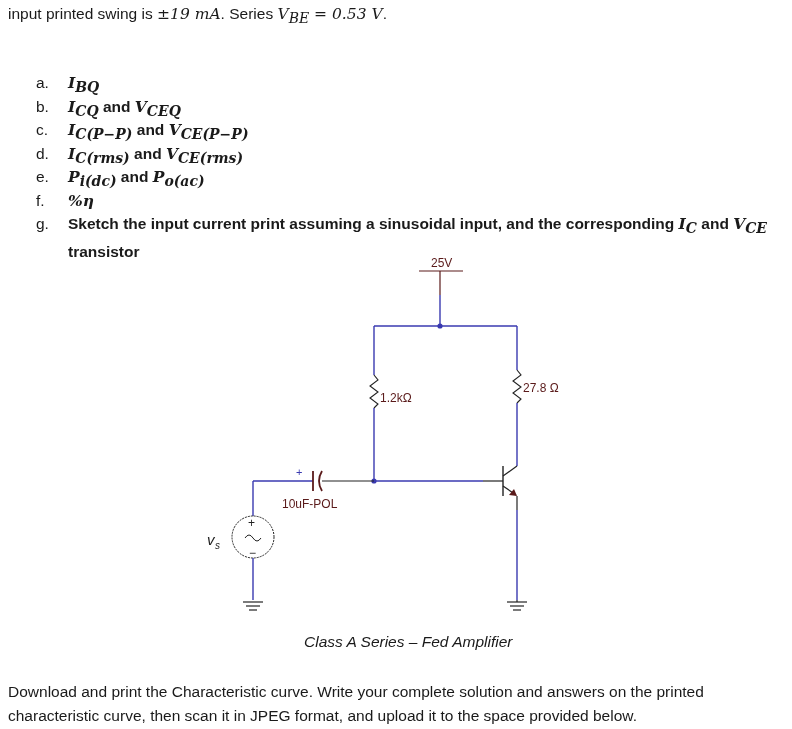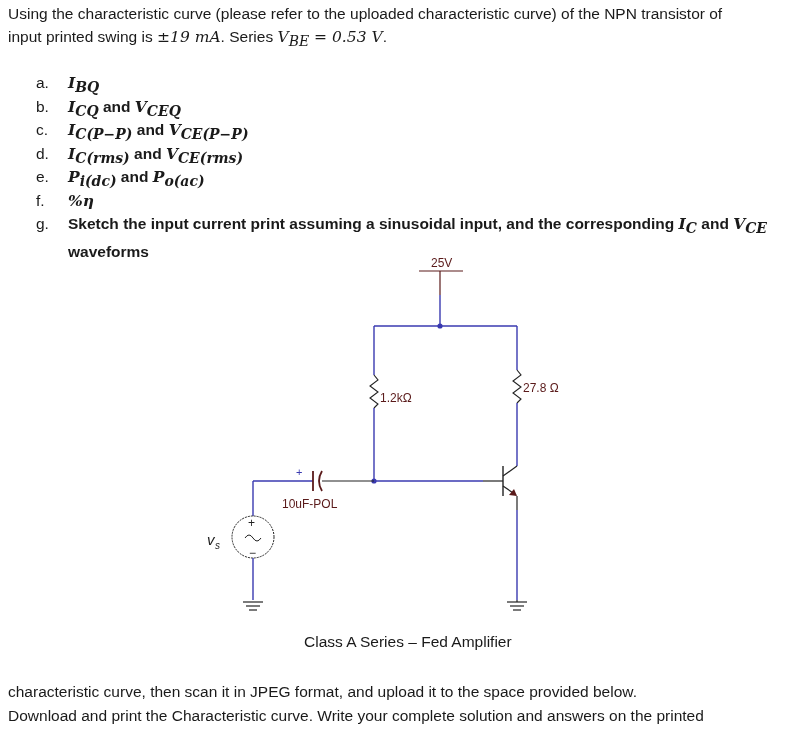--- a/index.html
+++ b/index.html
@@ -7,28 +7,27 @@
          font-family: "Liberation Sans", sans-serif; color: #1a1a1a; }
   .para { position: absolute; left: 8px; width: 780px; font-size: 15.5px; line-height: 23px; }
   .m { font-family: "DejaVu Serif", "Liberation Serif", serif; font-style: italic; }
   .sub { font-size: 14px; vertical-align: -4px; font-family: "DejaVu Serif", "Liberation Serif", serif; font-style: italic; }
   .list { position: absolute; left: 36px; width: 740px; font-size: 15.5px; }
   .li { position: relative; height: 23.5px; line-height: 23px; }
   .li .lbl { position: absolute; left: 0; width: 28px; }
   .li .body { position: absolute; left: 32px; right: 0; font-weight: bold; }
   .li.g { height: 46px; }
   svg text { font-family: "Liberation Sans", sans-serif; }
-  .caption { position: absolute; left: 304px; top: 633px; font-size: 15.5px; }
+  .caption { position: absolute; left: 304px; top: 633px; font-size: 15.5px; font-style: italic; }
   .footer { position: absolute; left: 8px; top: 680px; width: 780px; font-size: 15.5px; line-height: 24px; }
 </style>
 </head>
 <body>
 
 <div class="para" style="top:2px;">
-  <div>Using the characteristic curve (please refer to the uploaded characteristic curve) of the NPN transistor of</div>
   <div>
     <span>input printed swing is </span><span class="m">±19 mA</span><span>. Series </span><span class="m">V</span><span class="sub">BE</span><span class="m"> = 0.53 V</span><span>.</span>
   </div>
 </div>
 
 <div class="list" style="top:71px;">
   <div class="li">
     <span class="lbl">a.</span>
     <span class="body"><span class="m">I</span><span class="sub">BQ</span></span>
   </div>
@@ -49,21 +48,21 @@
     <span class="body"><span class="m">P</span><span class="sub">i(dc)</span><span> and </span><span class="m">P</span><span class="sub">o(ac)</span></span>
   </div>
   <div class="li">
     <span class="lbl">f.</span>
     <span class="body"><span class="m">%η</span></span>
   </div>
   <div class="li g">
     <span class="lbl">g.</span>
     <span class="body">
       <span>Sketch the input current print assuming a sinusoidal input, and the corresponding </span><span class="m">I</span><span class="sub">C</span><span> and </span><span class="m">V</span><span class="sub">CE</span><br>
-      <span>waveforms</span>
+      <span>transistor</span>
     </span>
   </div>
 </div>
 
 <svg style="position:absolute;left:0;top:0;" width="792" height="729" viewBox="0 0 792 729">
 
   <g>
     <text x="431" y="267" font-size="12" fill="#5a1a1a">25V</text>
     <line x1="419" y1="271" x2="463" y2="271" stroke="#5a1a1a" stroke-width="1.2"></line>
     <line x1="440" y1="271" x2="440" y2="295" stroke="#5a1a1a" stroke-width="1.2"></line>
@@ -125,15 +124,15 @@
   <g stroke="#222" stroke-width="1.2">
     <line x1="243" y1="602" x2="263" y2="602"></line>
     <line x1="246" y1="606" x2="260" y2="606"></line>
     <line x1="249" y1="610" x2="257" y2="610"></line>
   </g>
 </svg>
 
 <div class="caption">Class A Series – Fed Amplifier</div>
 
 <div class="footer">
+  <div>Download and print the Characteristic curve. Write your complete solution and answers on the printed</div>
   <div>characteristic curve, then scan it in JPEG format, and upload it to the space provided below.</div>
-  <div>Download and print the Characteristic curve. Write your complete solution and answers on the printed</div>
 </div>
 
 </body></html>

